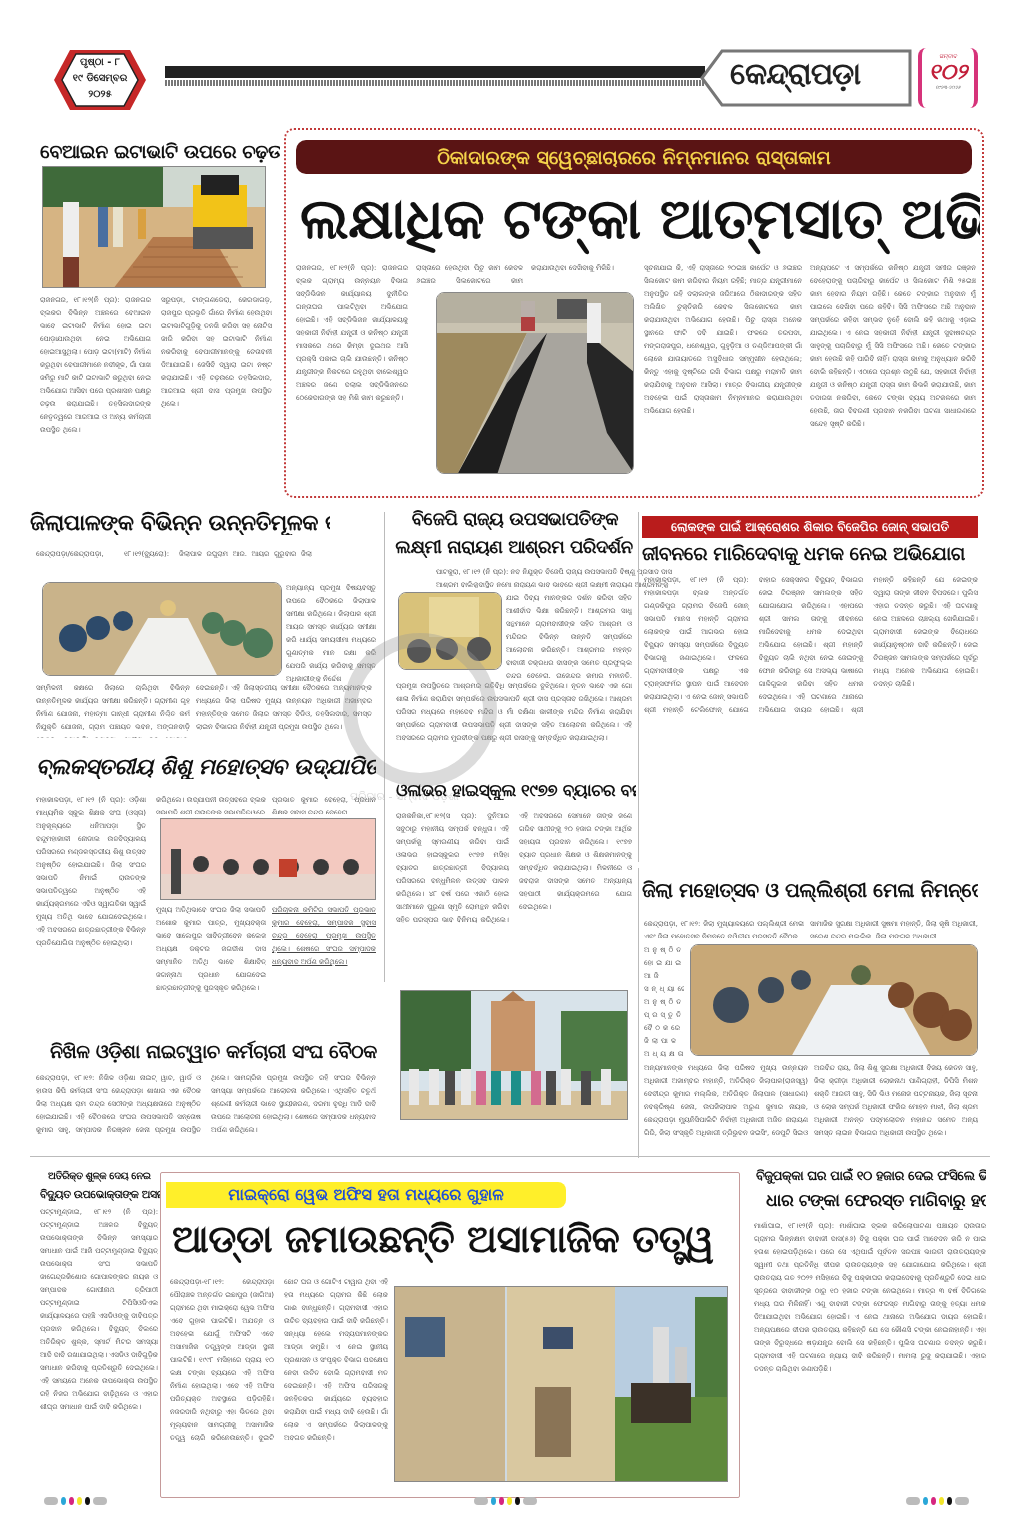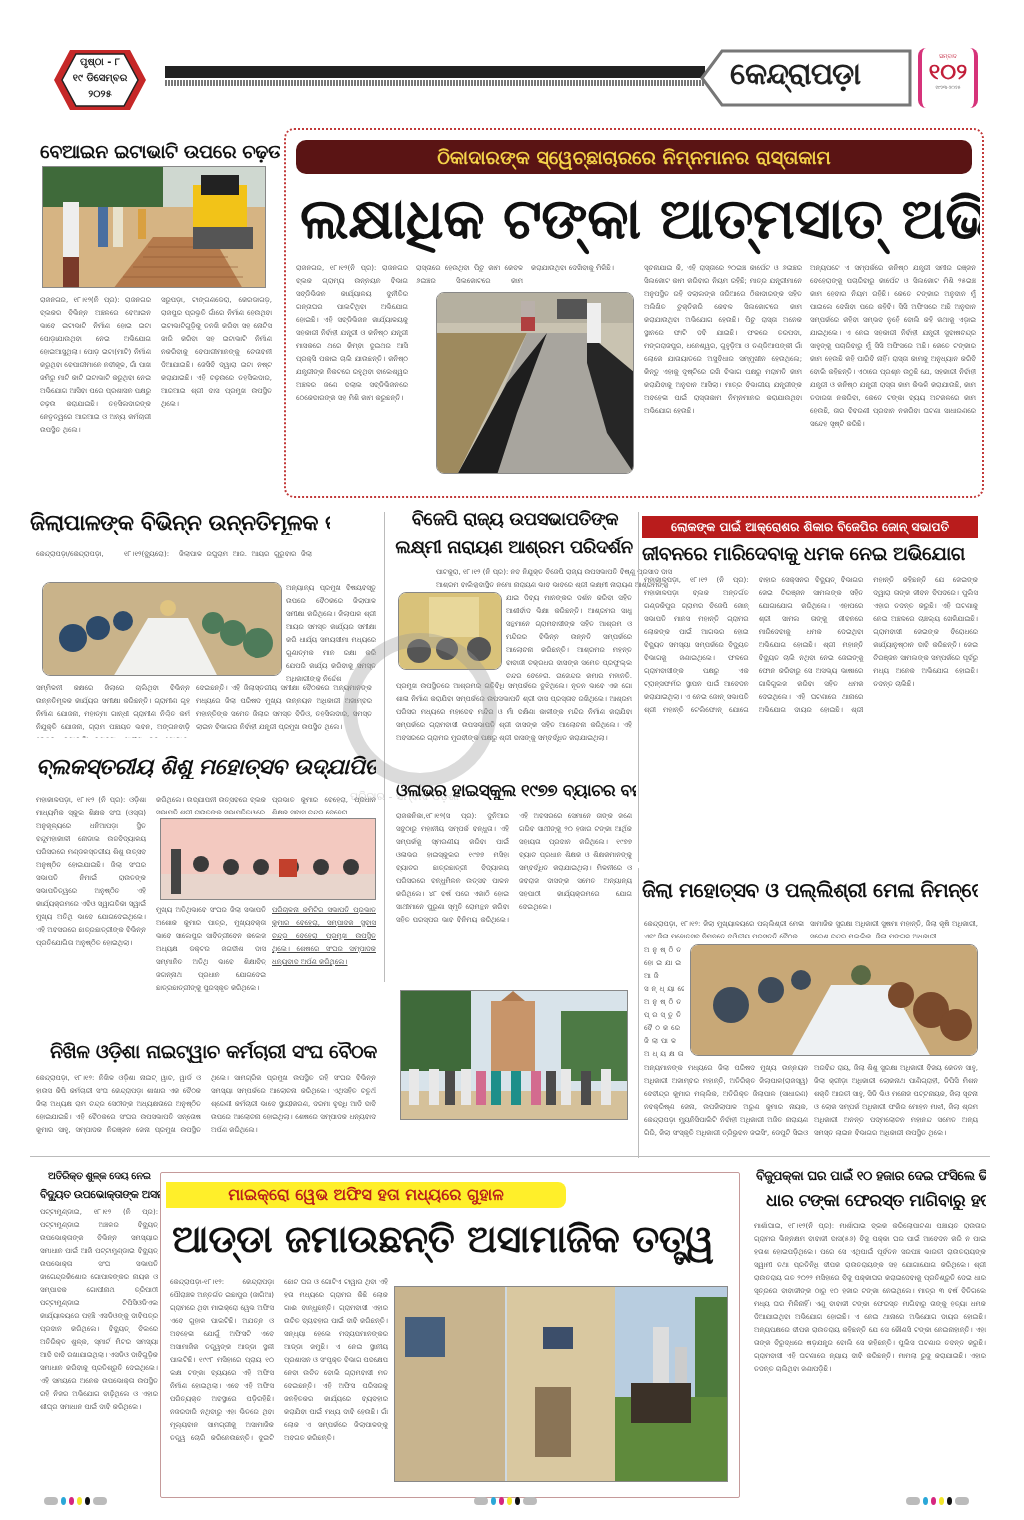--- a/index.html
+++ b/index.html
@@ -17,28 +17,28 @@
   .dotted-box { border: 2px dotted #c23a3a; border-radius: 10px; }
 
   
   .masthead-badge { left: 40px; top: 46px; width: 120px; height: 68px; }
   .badge-hex { position:absolute; left:0; top:0; width:120px; height:68px; }
   .badge-text { position:absolute; left:20px; top:8px; width:80px; text-align:center; font-size:10px; line-height:16px; color:#222; font-weight:bold; }
   .head-bar { left: 165px; top: 66px; width: 540px; height: 12px; background: #222; }
   .head-bar2 { left: 165px; top: 80px; width: 540px; height: 6px; background: repeating-linear-gradient(90deg,#777 0 2px,#fff 2px 3px); }
   .district-box { left: 700px; top: 48px; width: 212px; height: 60px; }
   .district-name { position:absolute; left:30px; top:8px; font-size:30px; font-weight:bold; color:#222; letter-spacing:-1px; }
-  .logo-box { left: 918px; top: 48px; width: 60px; height: 60px; border-left: 4px solid #d6337a; border-right: 4px solid #d6337a; border-radius: 8px; text-align:center; }
+  .logo-box { left: 918px; top: 48px; width: 60px; height: 60px; border-left: 4px solid #d6337a; border-right: 4px solid #d6337a; border-radius: 8px; text-align:center;font-style:italic; }
   .logo-small { font-size: 6px; color:#c21f3a; line-height:8px; margin-top:4px; }
   .logo-num { font-size: 22px; font-weight: bold; color: #c21f3a; line-height: 24px; }
   .logo-years { font-size: 5px; color:#555; }
 
   .kicker-maroon { background: #5a1414; color: #f4d24a; border-radius: 10px; text-align:center; font-weight:bold; }
   .kicker-orange { background: #b91c1c; color: #fff; text-align:center; font-weight:bold; }
-  .kicker-yellow { background: #ffef2a; color: #b91c1c; text-align:center; font-weight:bold; border-radius: 0 8px 8px 0; }
+  .kicker-yellow { background: #ffef2a; color: #1d4ed8; text-align:center; font-weight:bold; border-radius: 0 8px 8px 0; }
 
   .reg-marks { display:flex; gap:3px; align-items:center; }
   .dot { width: 8px; height: 8px; border-radius: 50%; }
   .dot.gray { width: 14px; height: 8px; border-radius: 4px; background: #bbb; }
   .dot.c { background: #2aa7d8; width:5px; height:8px; }
   .dot.m { background: #d6267f; width:5px; height:8px; }
   .dot.y { background: #f3e62a; width:5px; height:8px; }
   .dot.k { background: #111; width:5px; height:8px; }
 
   .watermark { position:absolute; left:330px; top:620px; width:180px; height:190px; opacity: 0.35; pointer-events:none; }

